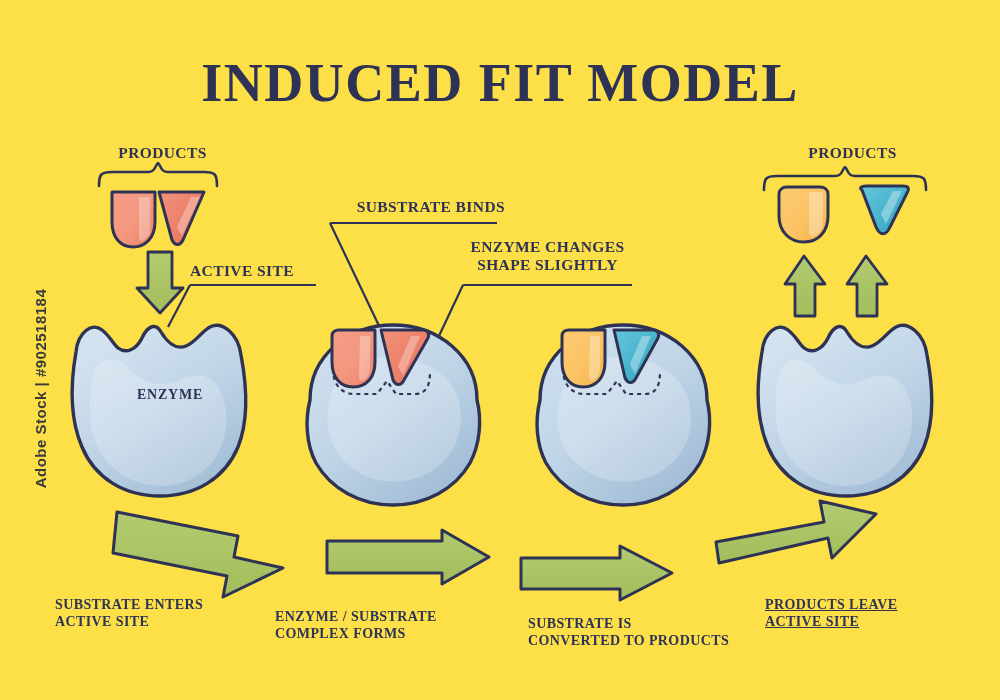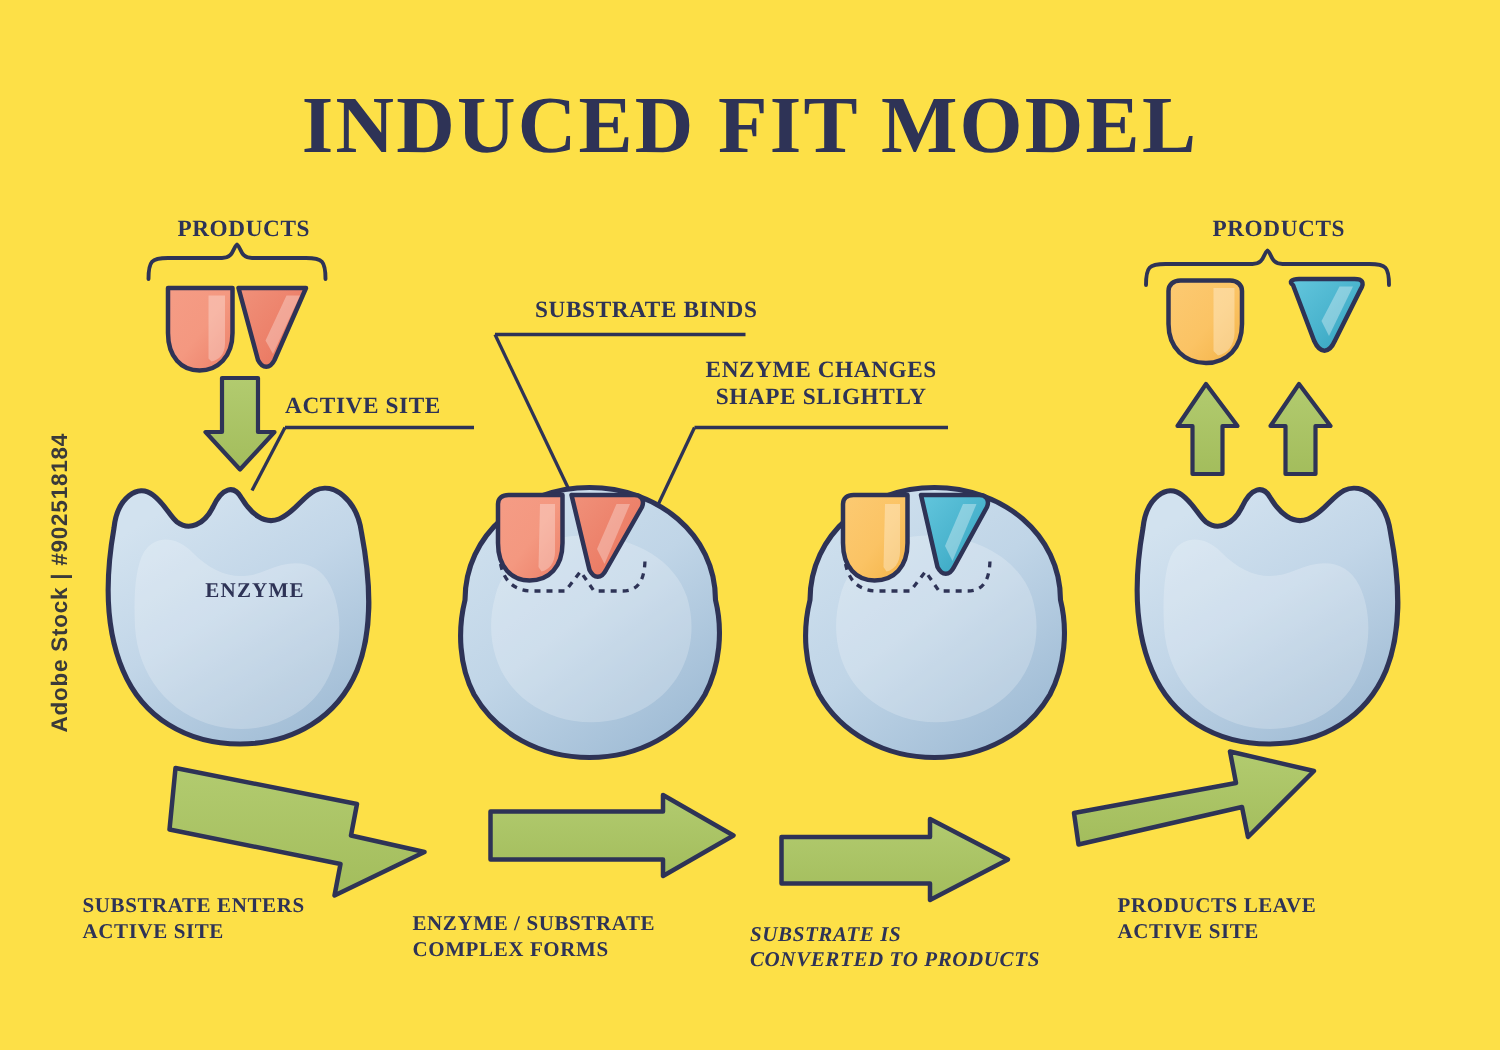--- a/index.html
+++ b/index.html
@@ -51,22 +51,22 @@
   }
   #label-substrate   { left: 55px;  top: 144px; width: 215px; }
   #label-products    { left: 745px; top: 144px; width: 215px; }
   #label-active-site { left: 190px; top: 262px; width: 130px; text-align: left; }
   #label-substrate-binds { left: 325px; top: 198px; width: 180px; text-align: right; }
   #label-enzyme-changes  { left: 455px; top: 238px; width: 185px; text-align: center; }
   #label-enzyme-body { left: 90px; top: 387px; width: 160px; text-align: center; font-size: 14px; letter-spacing: 0.8px; }
 
   #caption-1 { left: 55px;  top: 597px; width: 215px; }
   #caption-2 { left: 275px; top: 609px; width: 225px; }
-  #caption-3 { left: 500px; top: 616px; width: 235px; font-style: italic; }
-  #caption-4 { left: 745px; top: 597px; width: 215px; }
+  #caption-3 { left: 528px; top: 616px; width: 235px; }
+  #caption-4 { left: 765px; top: 597px; width: 215px; text-decoration: underline; }
 
   #watermark {
     position: absolute;
     left: -80px;
     top: 380px;
     width: 240px;
     transform: rotate(-90deg);
     transform-origin: 50% 50%;
     font-family: "Liberation Sans", "DejaVu Sans", sans-serif;
     font-size: 15px;

